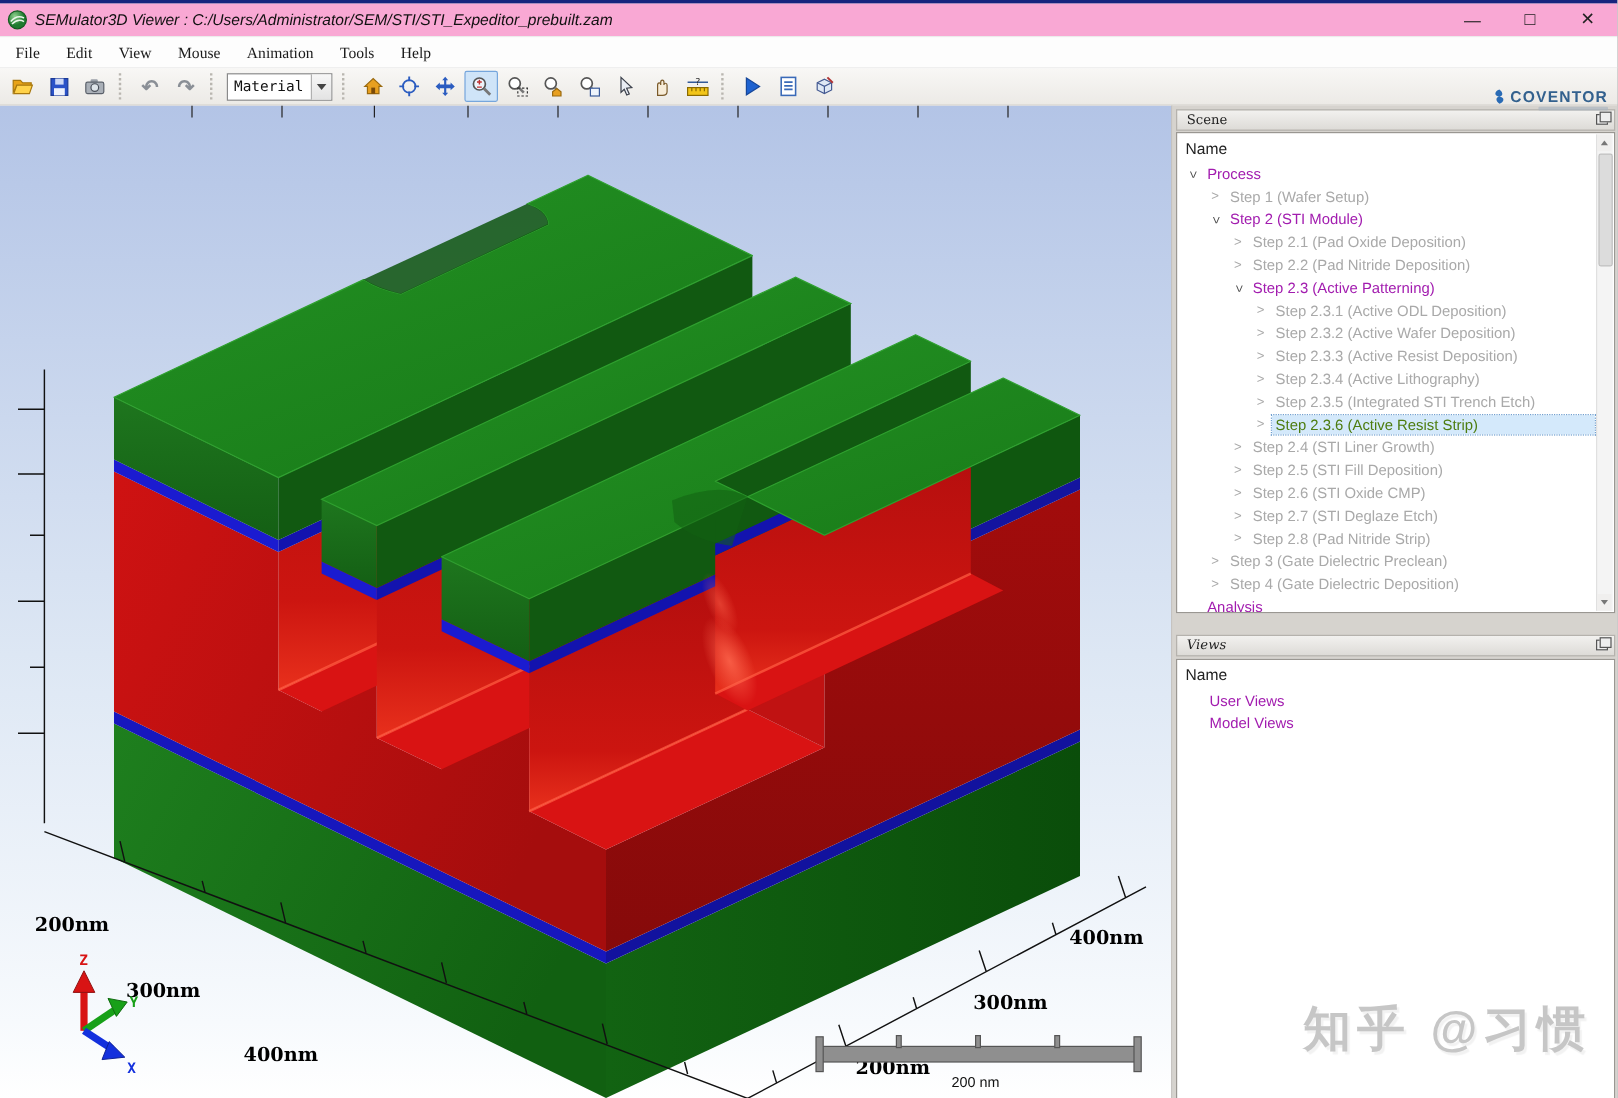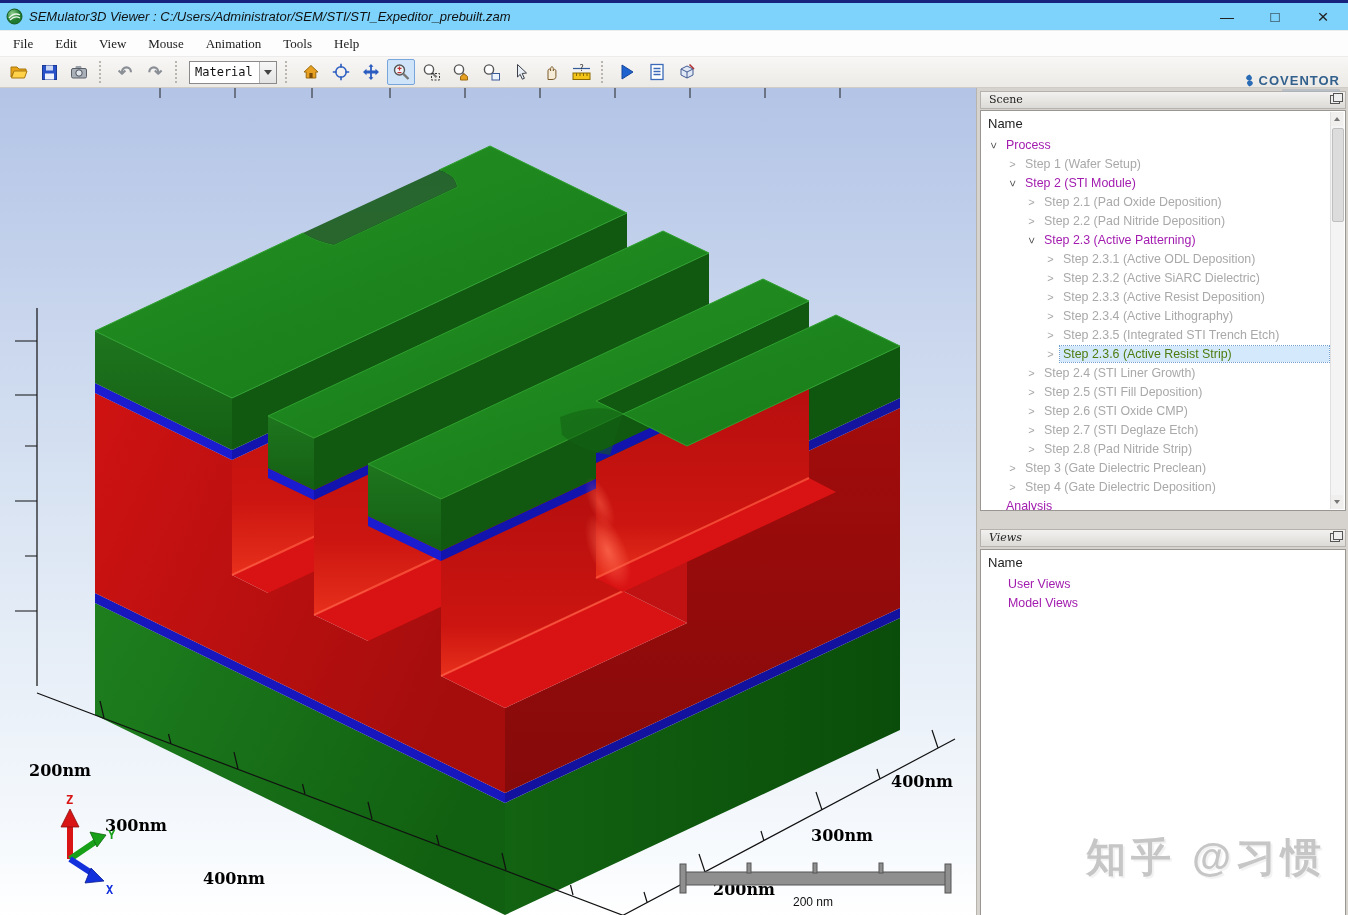--- a/index.html
+++ b/index.html
@@ -1,20 +1,20 @@
 <!DOCTYPE html>
 <html><head>
 <meta charset="utf-8">
 <style>
   html,body{margin:0;padding:0;background:#9a9a9a;}
   .app{position:relative;width:1348px;height:915px;background:#fff;overflow:hidden;
        font-family:"Liberation Sans",sans-serif;-webkit-font-smoothing:antialiased;}
   .topstrip{height:3px;background:#16247e;}
   
-  .titlebar{height:27px;background:#7dd3fc;display:flex;align-items:center;padding-left:6px;
+  .titlebar{height:27px;background:#f9a8d4;display:flex;align-items:center;padding-left:6px;
             border-bottom:1px solid #ececec;}
   .titlebar .ttext{font-size:13px;color:#111;margin-left:6px;font-style:italic;}
   .winbtns{margin-left:auto;display:flex;align-items:center;gap:30px;padding-right:16px;color:#222;}
   .winbtns span{font-size:14px;width:18px;text-align:center;cursor:default;}
   .winbtns .wmax{font-size:15px;}
   .winbtns .wclose{font-size:19px;}
   
   .menubar{height:25px;background:#fdfdfd;display:flex;align-items:center;padding-left:2px;
            border-bottom:1px solid #ececec;font-size:13px;color:#1a1a1a;font-family:Liberation Serif, serif;}
   .menubar .mitem{padding:3px 11px;cursor:default;}
@@ -416,21 +416,21 @@
             <div class="trow">
               <span class="chev exp" style="margin-left: 44px;">&gt;</span>
               <span class="lbl on">Step 2.3 (Active Patterning)</span>
             </div>
             <div class="trow">
               <span class="chev" style="margin-left: 63px;">&gt;</span>
               <span class="lbl">Step 2.3.1 (Active ODL Deposition)</span>
             </div>
             <div class="trow">
               <span class="chev" style="margin-left: 63px;">&gt;</span>
-              <span class="lbl">Step 2.3.2 (Active SiARC Dielectric)</span>
+              <span class="lbl">Step 2.3.2 (Active Wafer Deposition)</span>
             </div>
             <div class="trow">
               <span class="chev" style="margin-left: 63px;">&gt;</span>
               <span class="lbl">Step 2.3.3 (Active Resist Deposition)</span>
             </div>
             <div class="trow">
               <span class="chev" style="margin-left: 63px;">&gt;</span>
               <span class="lbl">Step 2.3.4 (Active Lithography)</span>
             </div>
             <div class="trow">

